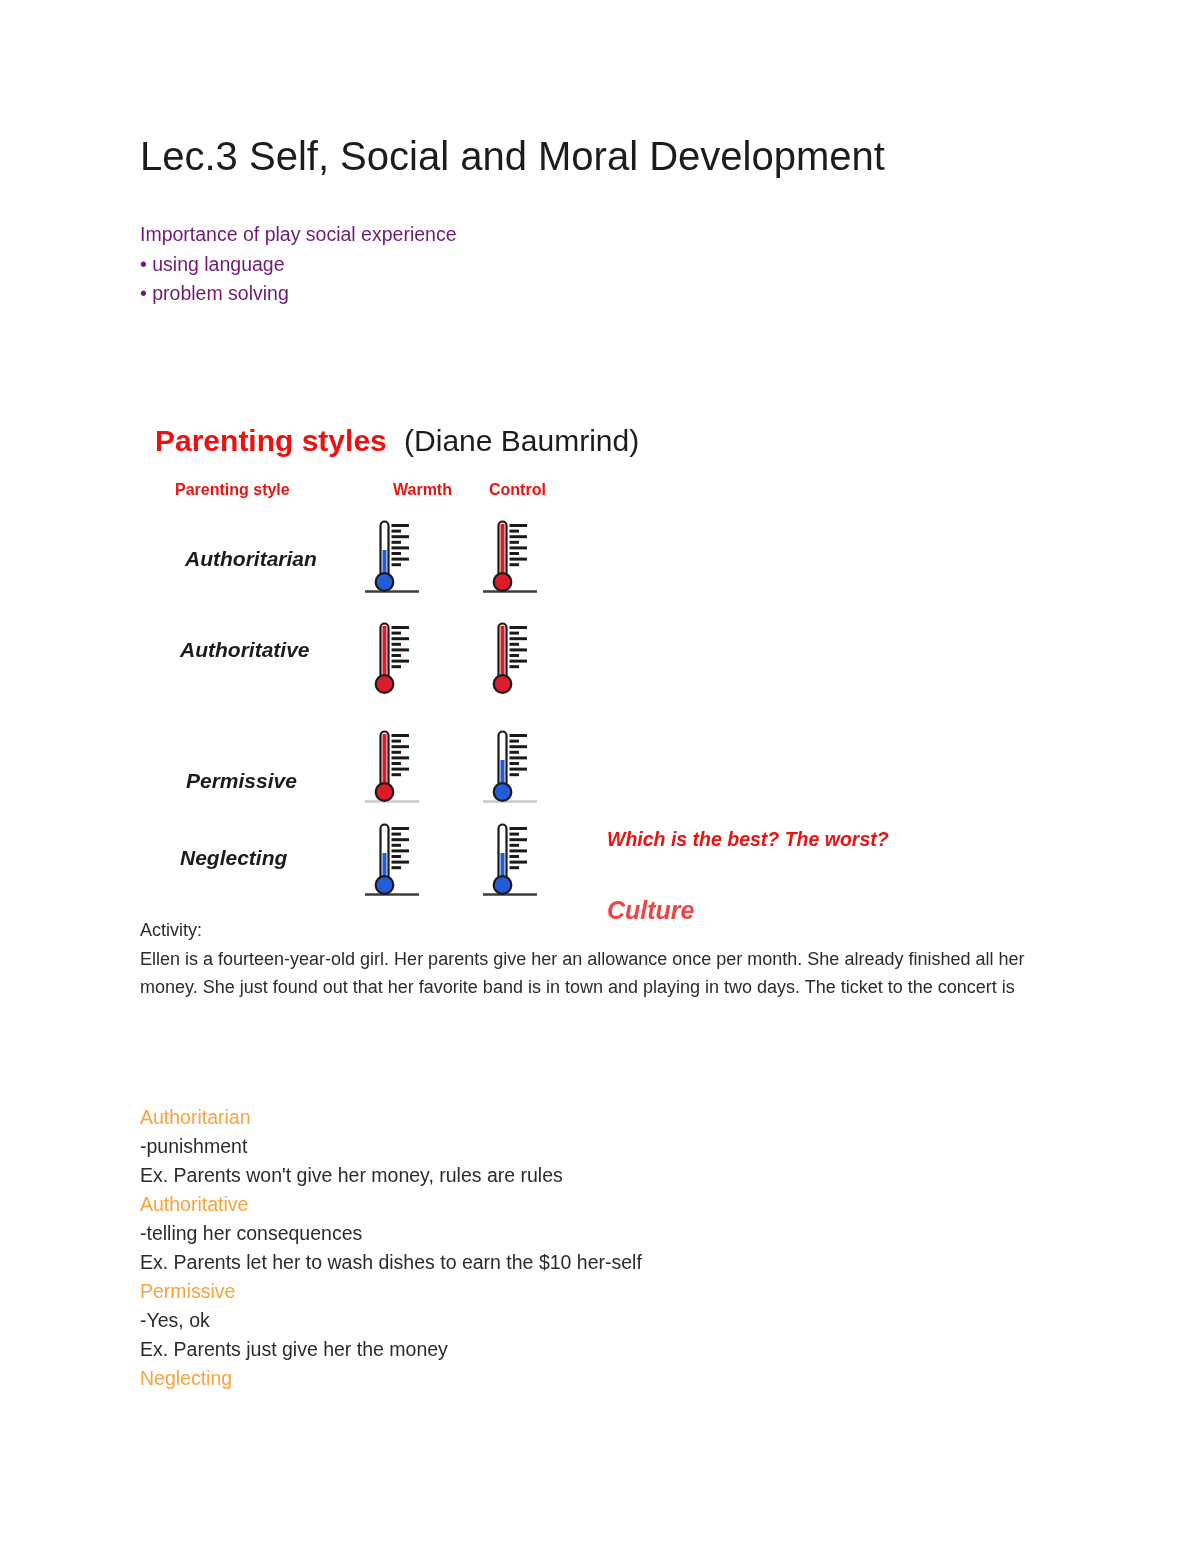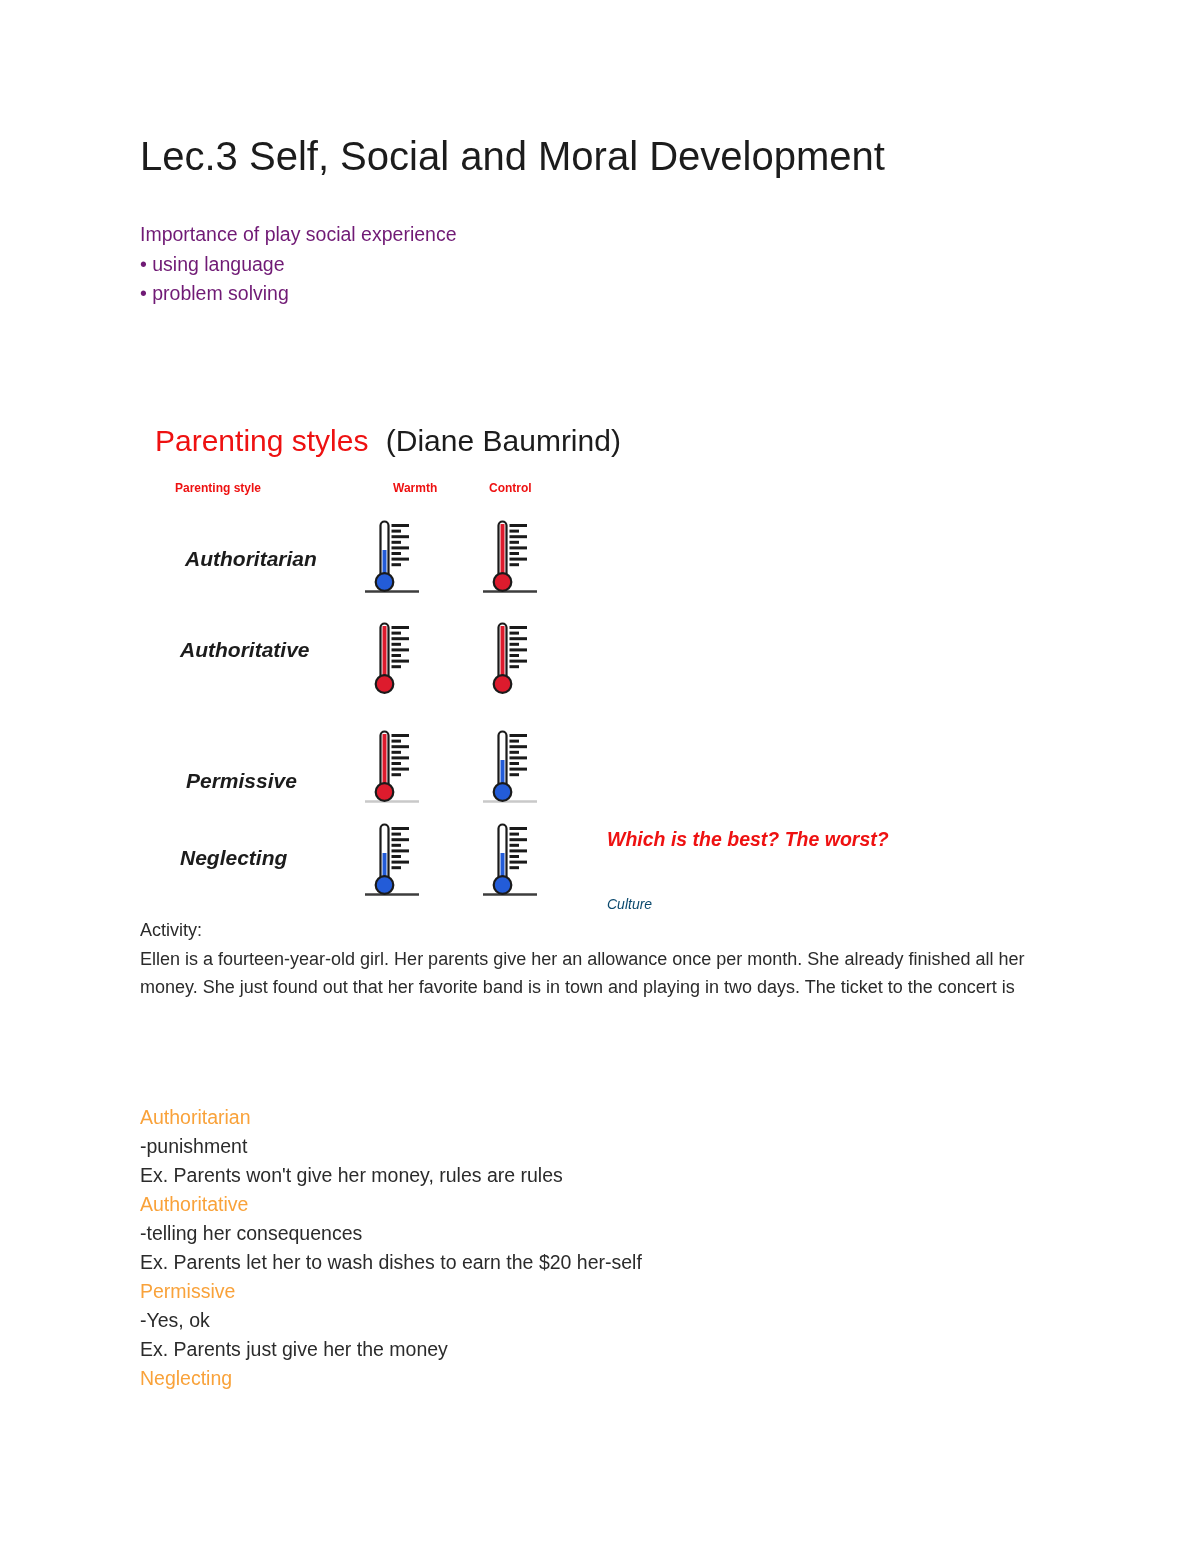--- a/index.html
+++ b/index.html
@@ -11,24 +11,24 @@
     position:absolute; left:140px; top:134px;
     font-size:40px; color:#1c1c1c; letter-spacing:0px; white-space:nowrap;
   }
   .intro {
     position:absolute; left:140px; top:220px;
     font-size:19.5px; line-height:29.5px; color:#701a75;
   }
   .slide-title {
     position:absolute; left:155px; top:424px; font-size:30px; white-space:nowrap;
   }
-  .slide-title .red-part { font-weight:normal; color:#ee1111; }
+  .slide-title .red-part { font-weight:bold; color:#ee1111; }
   .slide-title .black-part { color:#1c1c1c; margin-left:9px; }
   .col-header {
-    position:absolute; top:481px; font-size:12px; font-weight:bold; color:#ee1111; white-space:nowrap;
+    position:absolute; top:481px; font-size:16px; font-weight:bold; color:#ee1111; white-space:nowrap;
   }
   .col-h0 { left:175px; }
   .col-h1 { left:360px;margin-left:33px; }
   .col-h2 { left:489px; }
   .row-label {
     position:absolute; font-size:21px; font-weight:bold; font-style:italic;
     color:#1c1c1c; white-space:nowrap;
   }
   .rl-0 { left:185px; top:547px; }
   .rl-1 { left:180px; top:638px; }
@@ -41,22 +41,22 @@
   .t-c1 { left:482px; top:621px; }
   .t-w2 { left:364px; top:729px; }
   .t-c2 { left:482px; top:729px; }
   .t-w3 { left:364px; top:822px; }
   .t-c3 { left:482px; top:822px; }
   .best-worst {
     position:absolute; left:607px; top:828px; font-size:19.5px;
     font-weight:bold; font-style:italic; color:#ee1111; white-space:nowrap;
   }
   .culture-note {
-    position:absolute; left:607px; top:896px; font-size:14px;
-    font-weight:normal; font-style:italic; color:#0c4a6e; white-space:nowrap;
+    position:absolute; left:607px; top:896px; font-size:25px;
+    font-weight:bold; font-style:italic; color:#ef4444; white-space:nowrap;
   }
   .activity {
     position:absolute; left:140px; top:916px; width:945px;
     font-size:18px; line-height:28.5px; color:#2b2b2b;
   }
   .responses {
     position:absolute; left:140px; top:1103px; width:945px;
     font-size:19.5px; line-height:29px; color:#2b2b2b;
   }
   .resp-heading { color:#f9a23a; }
@@ -206,20 +206,20 @@
     <div>Activity:</div>
     <div>Ellen is a fourteen-year-old girl. Her parents give her an allowance once per month. She already finished all her money. She just found out that her favorite band is in town and playing in two days. The ticket to the concert is</div>
   </div>
 
   <div class="responses">
     <div class="resp-heading">Authoritarian</div>
     <div>-punishment</div>
     <div>Ex. Parents won't give her money, rules are rules</div>
     <div class="resp-heading">Authoritative</div>
     <div>-telling her consequences</div>
-    <div>Ex. Parents let her to wash dishes to earn the $20 her-self</div>
+    <div>Ex. Parents let her to wash dishes to earn the $10 her-self</div>
     <div class="resp-heading">Permissive</div>
     <div>-Yes, ok</div>
     <div>Ex. Parents just give her the money</div>
     <div class="resp-heading">Neglecting</div>
   </div>
 
 </div>
 
 </body></html>

